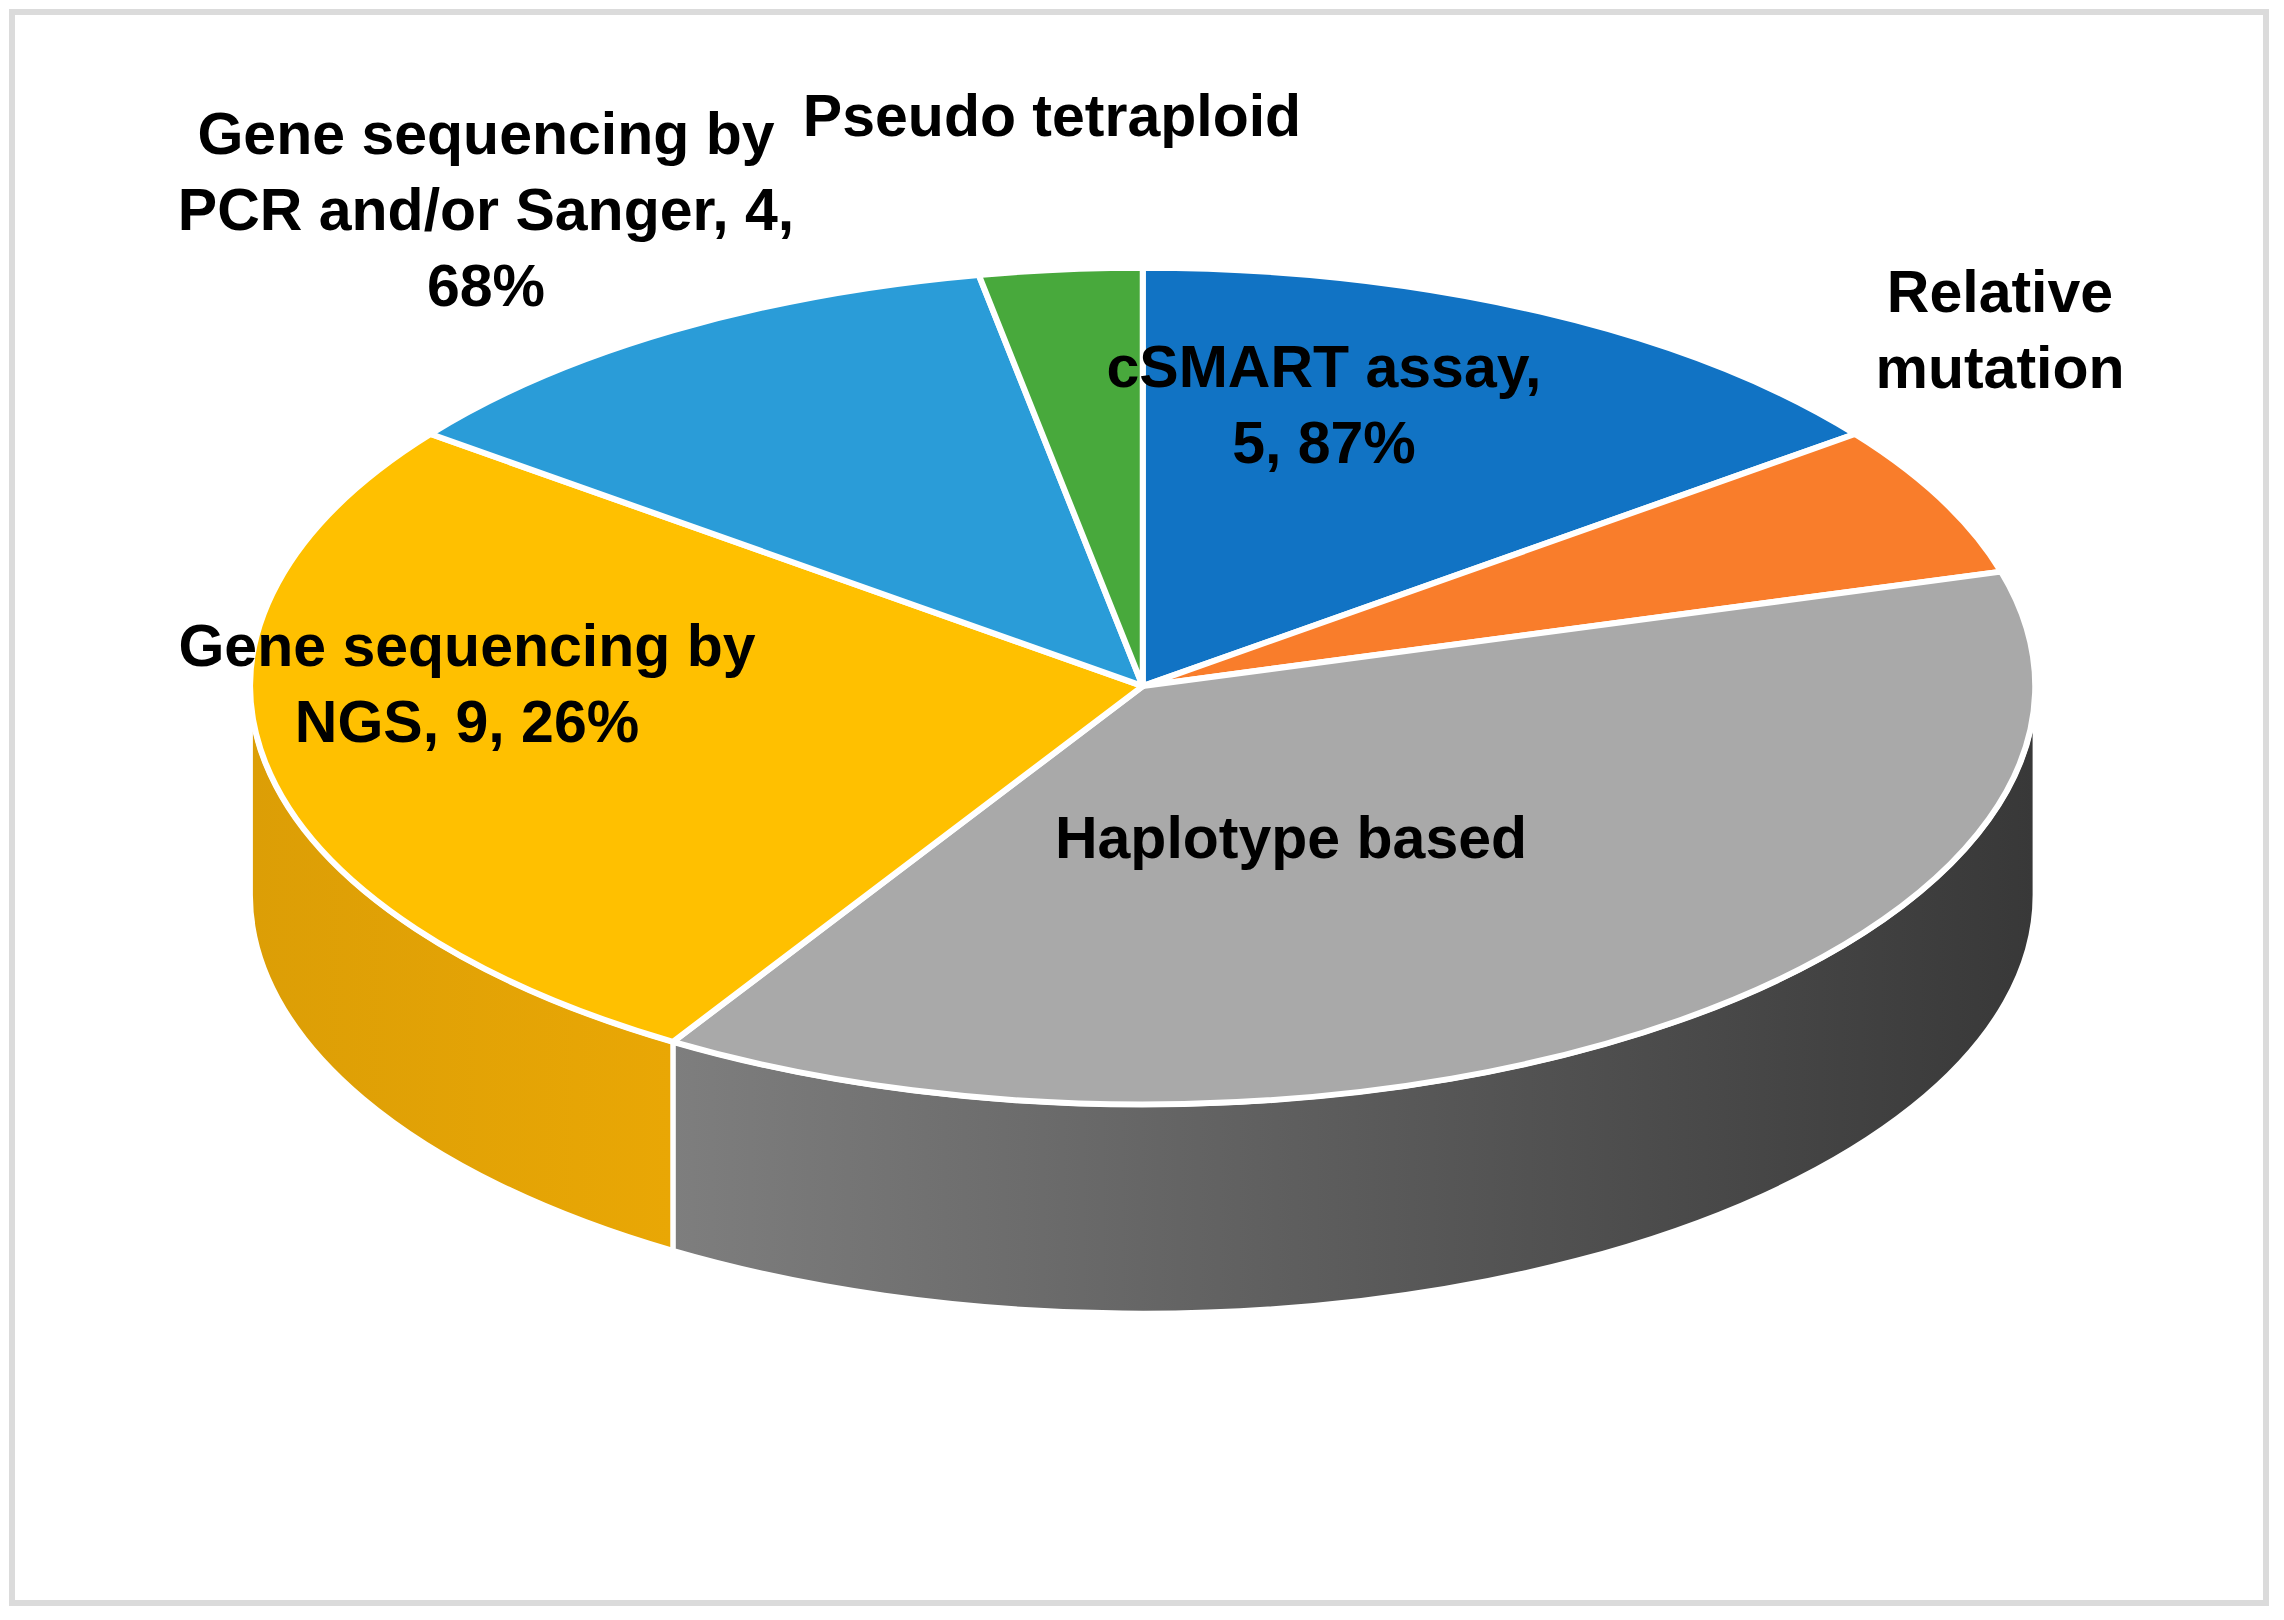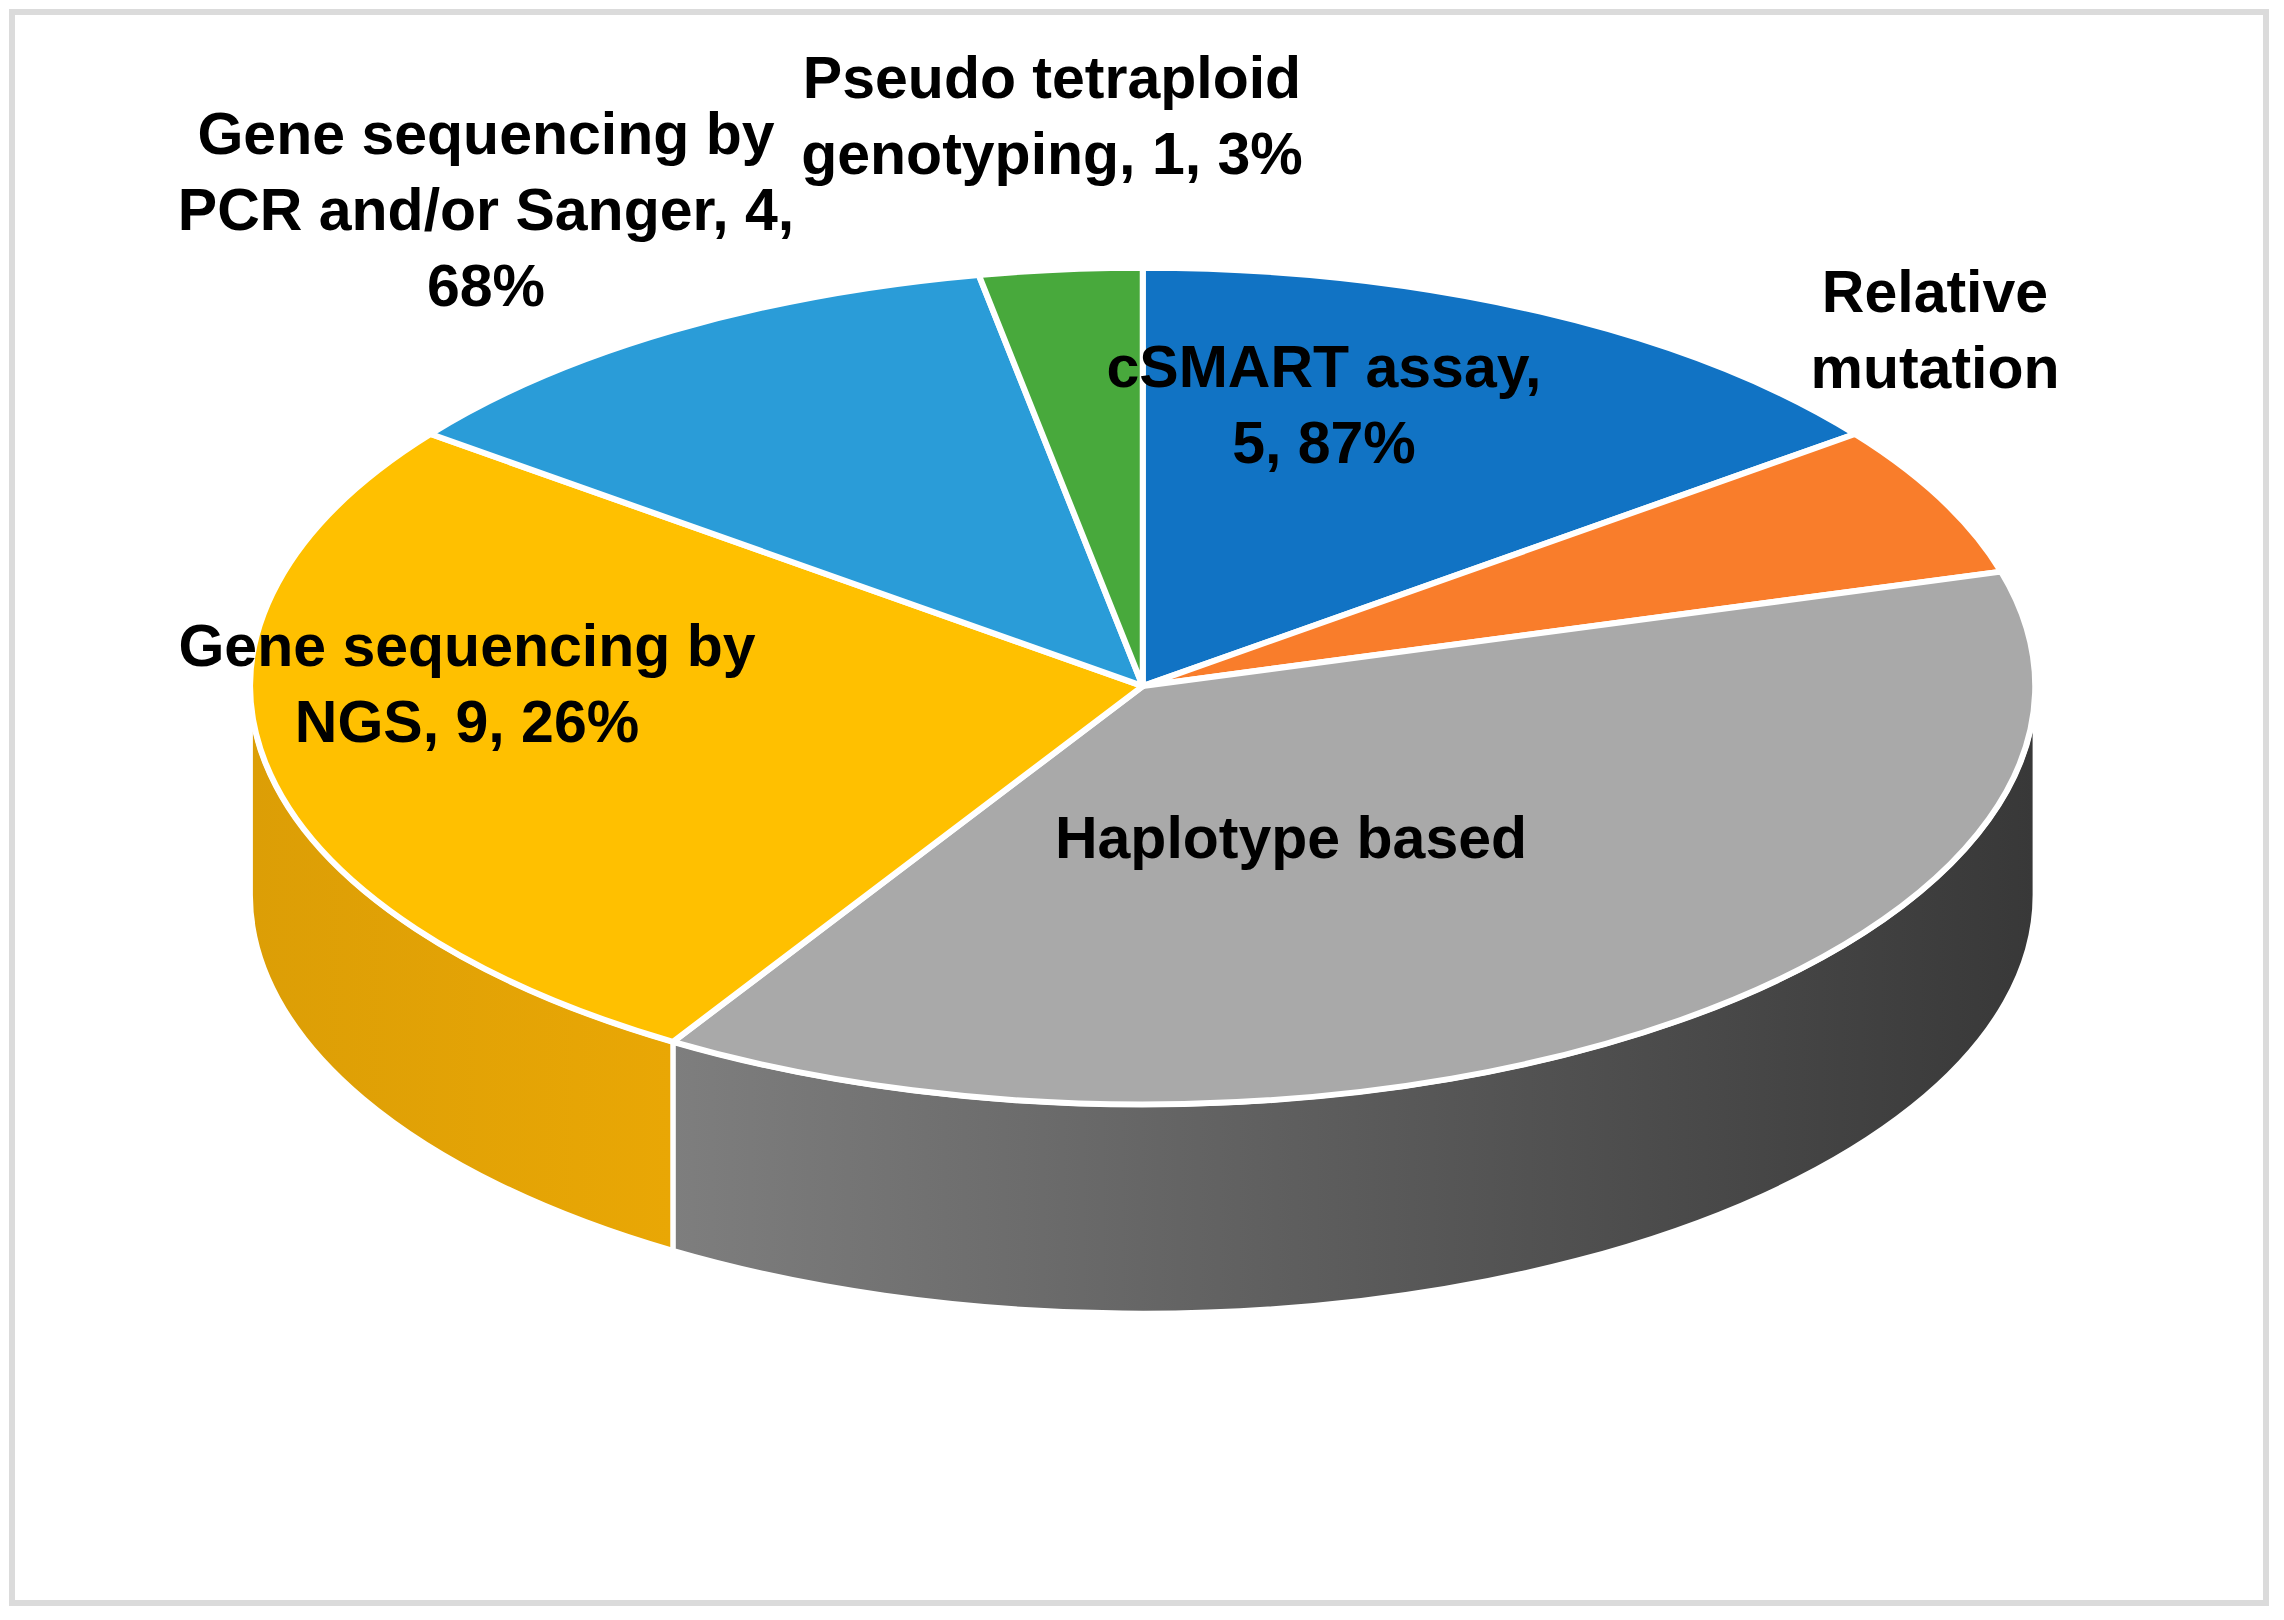--- a/index.html
+++ b/index.html
@@ -74,21 +74,21 @@
       </g>
     </svg>
 
   <div>
 
     <div class="pie-label" style="left: 1324px; top: 405px;">
       <span>cSMART assay,</span>
       <span>5, 87%</span>
     </div>
 
-    <div class="pie-label" style="left: 1935px; top: 330px;">
+    <div class="pie-label" style="left: 2000px; top: 330px;">
       <span>Relative</span>
       <span>mutation</span>
     </div>
 
     <div class="pie-label" style="left: 1291px; top: 838px;">
       <span>Haplotype based</span>
     </div>
 
     <div class="pie-label" style="left: 467px; top: 684px;">
       <span>Gene sequencing by</span>
@@ -96,20 +96,19 @@
     </div>
 
     <div class="pie-label" style="left: 486px; top: 210px;">
       <span>Gene sequencing by</span>
       <span>PCR and/or Sanger, 4,</span>
       <span>68%</span>
     </div>
 
     <div class="pie-label" style="left: 1052px; top: 116px;">
       <span>Pseudo tetraploid</span>
-      <span>genotyping, 1, 3%</span>
     </div>
 
   </div>
 
   <div id="frame-border"></div>
 </div>
 
 
 </body></html>

